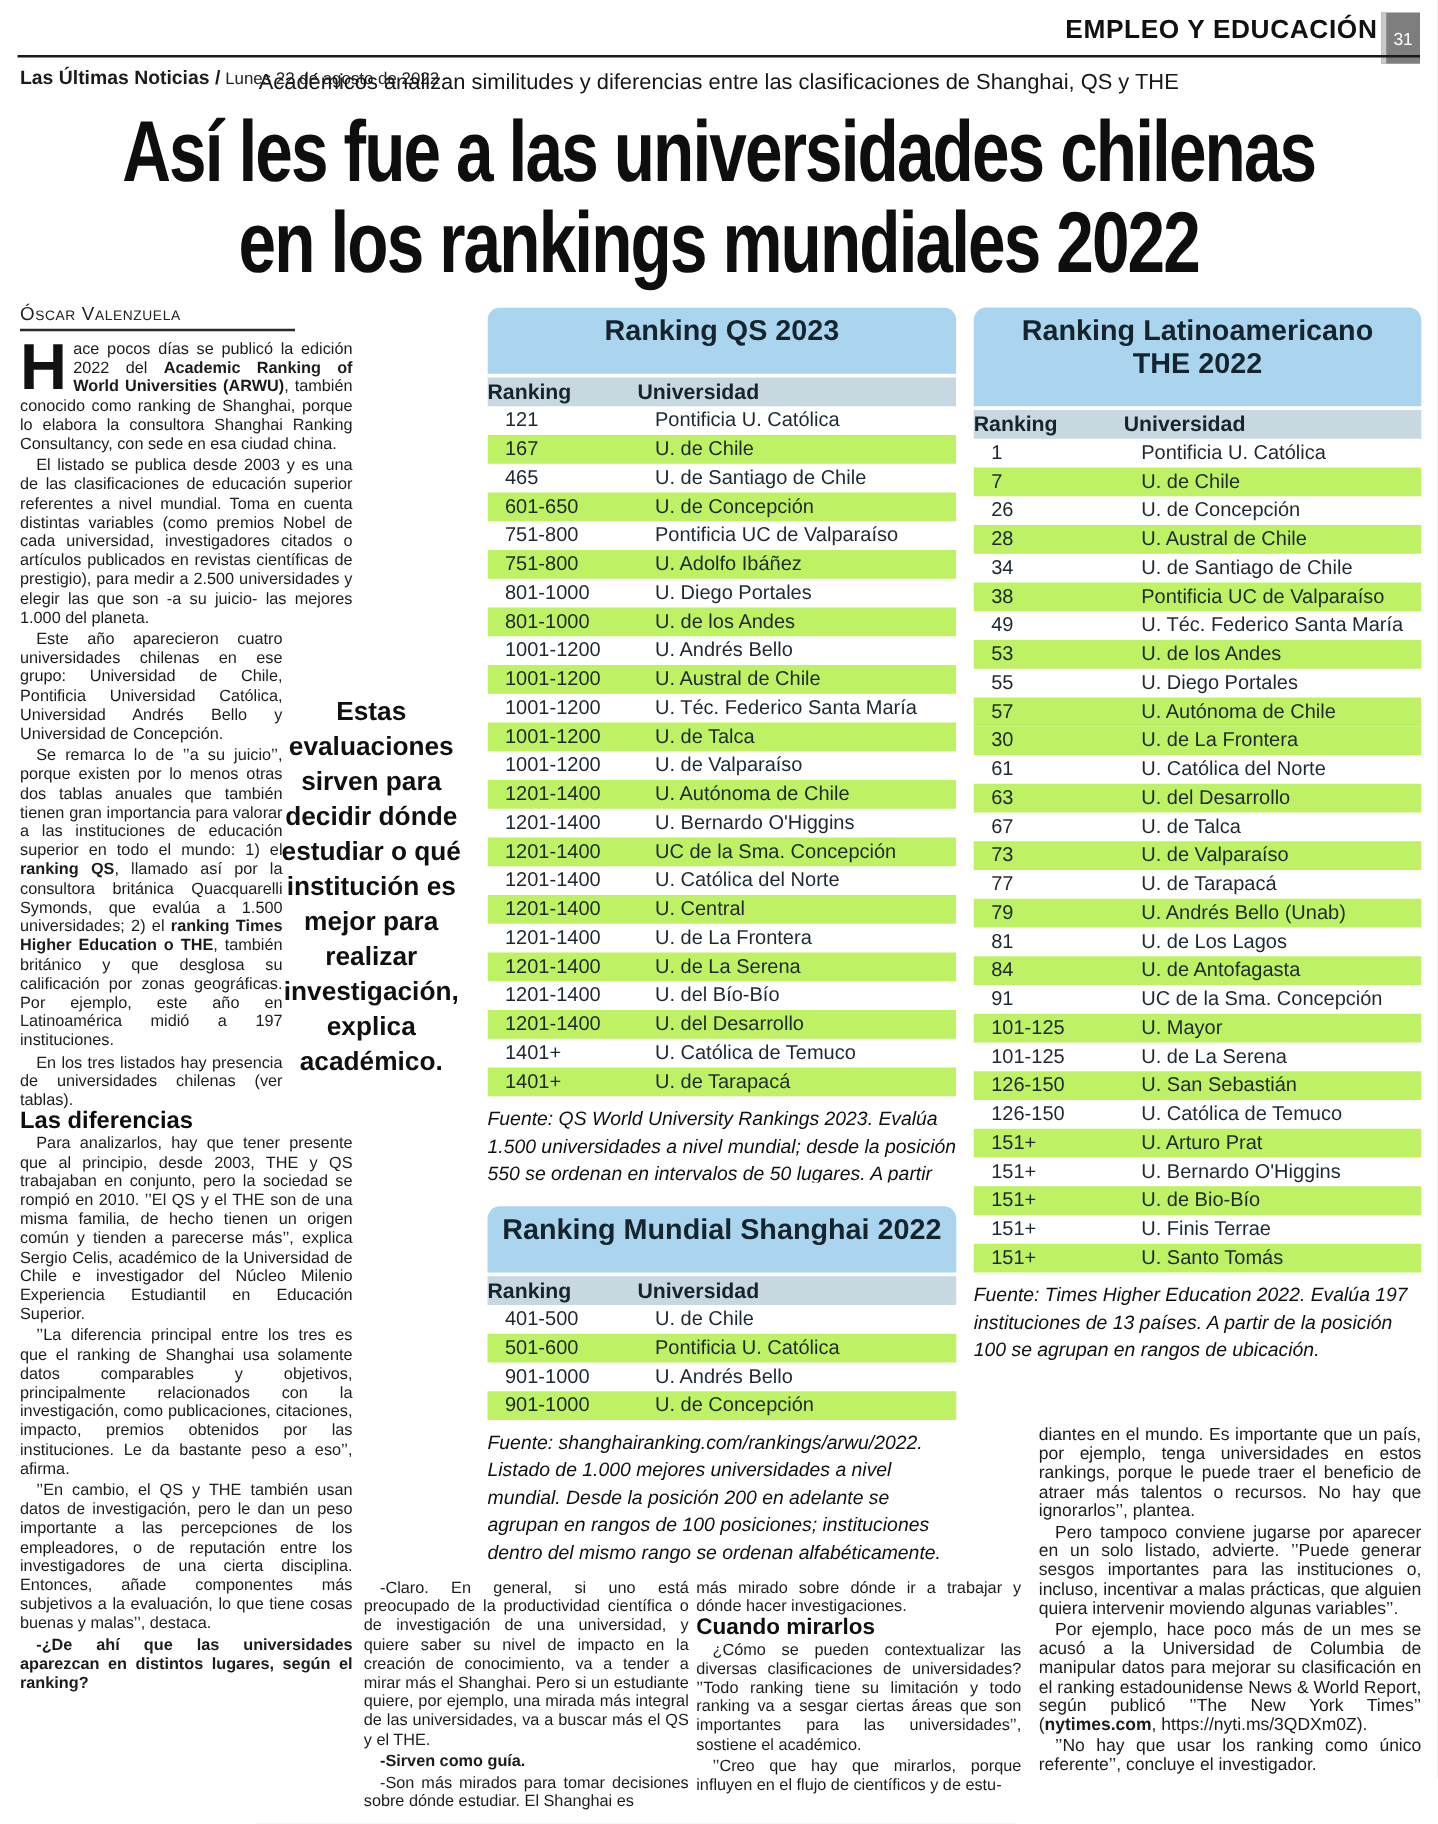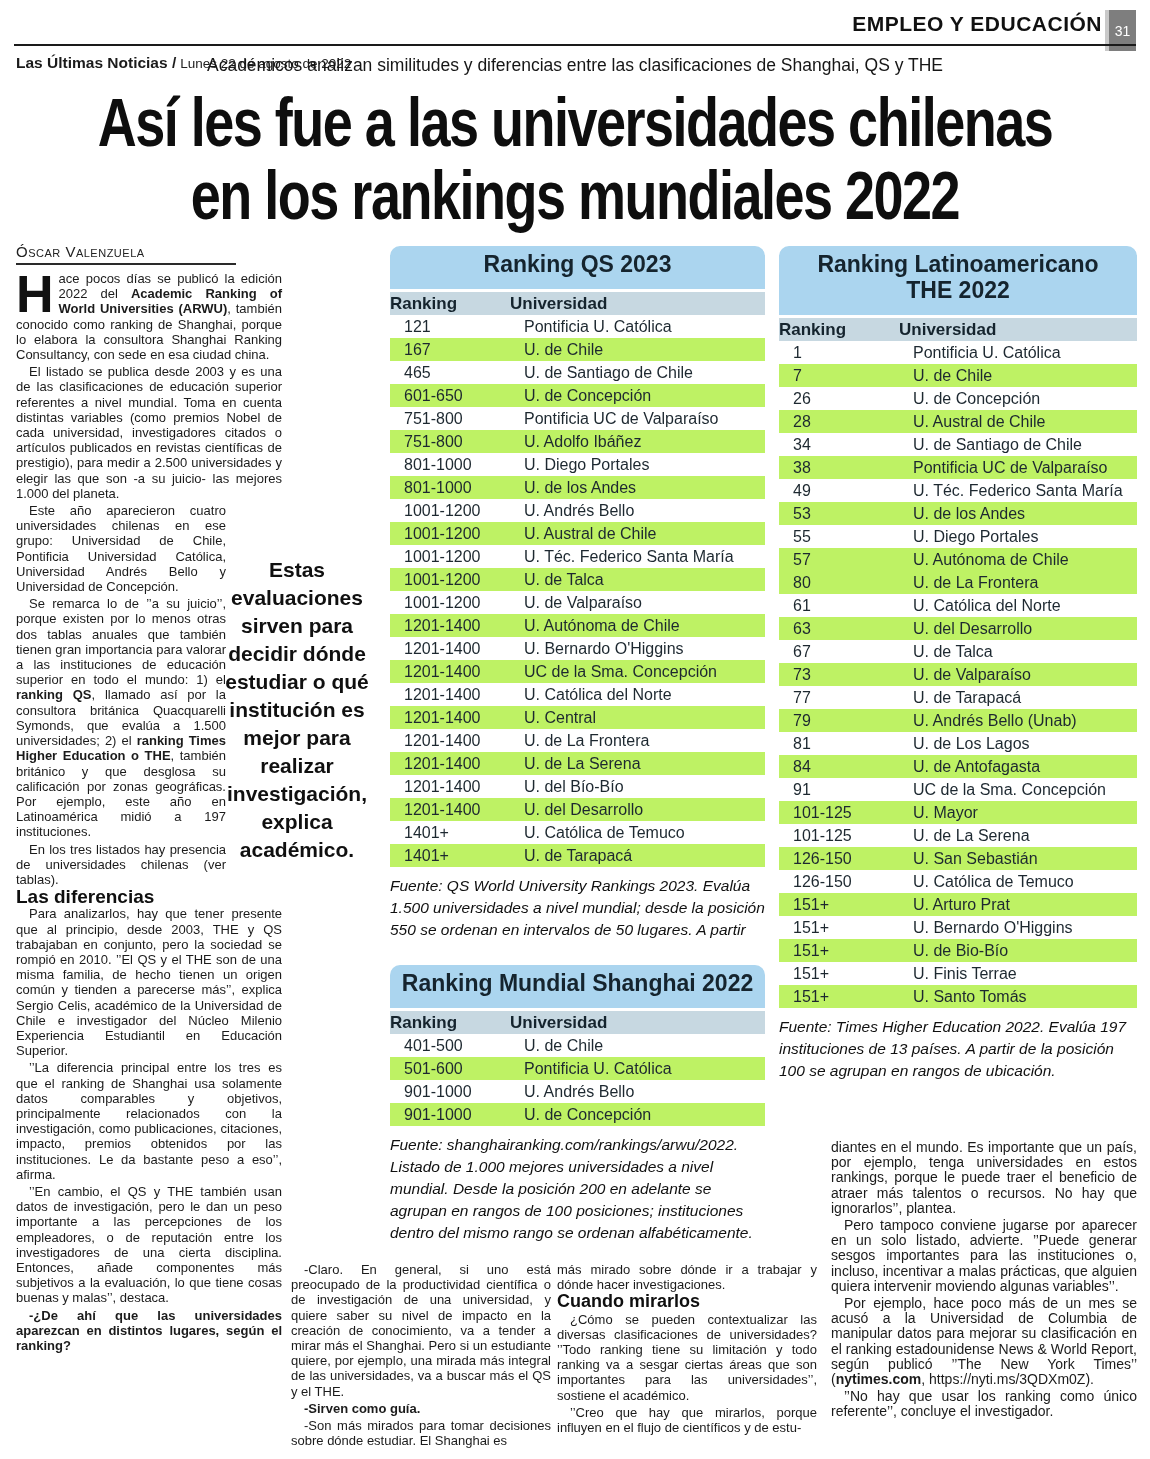--- a/index.html
+++ b/index.html
@@ -38,21 +38,21 @@
   .qbold{font-weight:bold;}
 
   .pullquote{left:211px;top:556px;width:172px;text-align:center;font-weight:bold;
              font-size:21px;line-height:28px;color:#101010;}
 
   
   .qs-wrap{left:390px;top:246px;width:375px;height:700px;overflow:hidden;}
   .sh-wrap{left:390px;top:965px;width:375px;}
   .the-wrap{left:779px;top:246px;width:358px;}
   .tband{background:#abd5ef;border-radius:10px 10px 0 0;text-align:center;font-weight:bold;font-size:23px;
-         line-height:26px;color:#15242e;padding:5px 4px 12px 4px;margin-bottom:3px;}
+         line-height:26px;color:#15242e;padding:5px 4px 22px 4px;margin-bottom:3px;}
   .thead{background:#c7d8e1;font-weight:bold;font-size:17px;height:23px;line-height:23px;padding-left:0;
          color:#15242e;white-space:nowrap;}
   .trow{font-size:16px;height:23px;line-height:23px;padding-left:14px;white-space:nowrap;color:#1d2830;}
   .trow.alt{background:#bef264;}
   .c1{display:inline-block;width:120px;vertical-align:top;}
   .fuente{font-style:italic;font-size:15.5px;line-height:22px;margin-top:8px;color:#101010;text-align:left;}
 </style>
 </head>
 <body>
 
@@ -149,21 +149,21 @@
         <div class="trow"><span class="c1">1</span><span>Pontificia U. Católica</span></div>
         <div class="trow alt"><span class="c1">7</span><span>U. de Chile</span></div>
         <div class="trow"><span class="c1">26</span><span>U. de Concepción</span></div>
         <div class="trow alt"><span class="c1">28</span><span>U. Austral de Chile</span></div>
         <div class="trow"><span class="c1">34</span><span>U. de Santiago de Chile</span></div>
         <div class="trow alt"><span class="c1">38</span><span>Pontificia UC de Valparaíso</span></div>
         <div class="trow"><span class="c1">49</span><span>U. Téc. Federico Santa María</span></div>
         <div class="trow alt"><span class="c1">53</span><span>U. de los Andes</span></div>
         <div class="trow"><span class="c1">55</span><span>U. Diego Portales</span></div>
         <div class="trow alt"><span class="c1">57</span><span>U. Autónoma de Chile</span></div>
-        <div class="trow alt"><span class="c1">80</span><span>U. de La Frontera</span></div>
+        <div class="trow alt"><span class="c1">30</span><span>U. de La Frontera</span></div>
         <div class="trow"><span class="c1">61</span><span>U. Católica del Norte</span></div>
         <div class="trow alt"><span class="c1">63</span><span>U. del Desarrollo</span></div>
         <div class="trow"><span class="c1">67</span><span>U. de Talca</span></div>
         <div class="trow alt"><span class="c1">73</span><span>U. de Valparaíso</span></div>
         <div class="trow"><span class="c1">77</span><span>U. de Tarapacá</span></div>
         <div class="trow alt"><span class="c1">79</span><span>U. Andrés Bello (Unab)</span></div>
         <div class="trow"><span class="c1">81</span><span>U. de Los Lagos</span></div>
         <div class="trow alt"><span class="c1">84</span><span>U. de Antofagasta</span></div>
         <div class="trow"><span class="c1">91</span><span>UC de la Sma. Concepción</span></div>
         <div class="trow alt"><span class="c1">101-125</span><span>U. Mayor</span></div>

